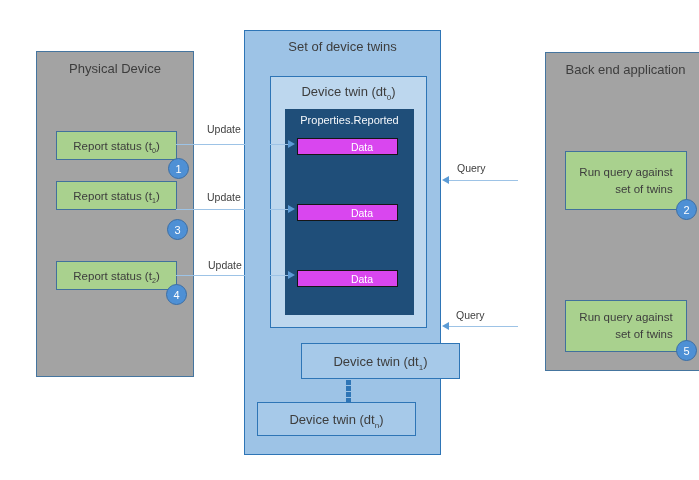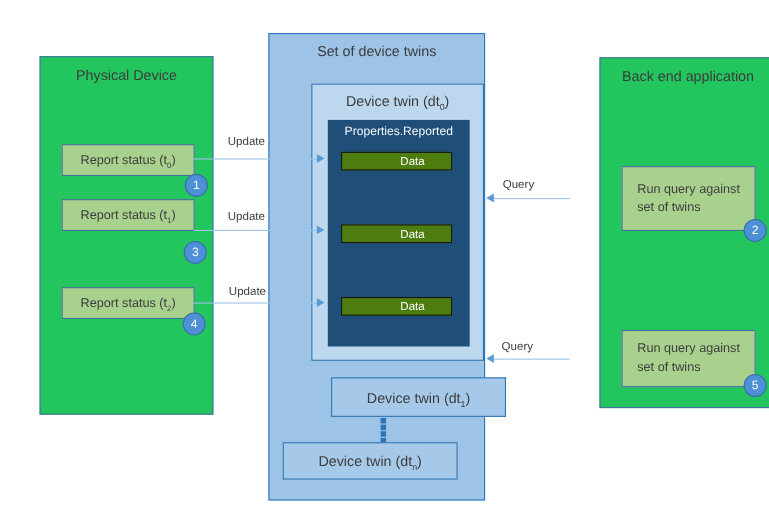--- a/index.html
+++ b/index.html
@@ -7,33 +7,33 @@
   .canvas {
     position: relative; width: 699px; height: 480px; background:#ffffff;
     font-family: "Liberation Sans", "DejaVu Sans", sans-serif; color:#404040;
     overflow: hidden;
   }
   .abs { position: absolute; }
   .grp-title { position:absolute; left:0; right:0; text-align:center; font-size:13px; color:#3d3d3d; }
   sub.sb { font-size: 0.62em; line-height:0; }
 
   
-  .green-outer { background:#22c55e; border:1px solid #45759f; }
+  .green-outer { background:#a3a3a3; border:1px solid #45759f; }
   
   .green-box { background:#a9d18e; border:1.5px solid #41719c; display:flex; align-items:center; justify-content:center;
-               font-size:11.5px; color:#3d3d3d; text-align:left; }
+               font-size:11.5px; color:#3d3d3d; text-align:right; }
   .green-box .two-line { line-height:1.45; }
 
   
   .set-box  { background:#9dc3e6; border:1.5px solid #2e75b6; }
   .twin0-box{ background:#bdd7ee; border:1px solid #2e75b6; }
   .props-box{ background:#1f4e79; }
   .twin-row { background:#a6c9e9; border:1px solid #2e75b6; display:flex; align-items:center; justify-content:center;
               font-size:13px; color:#3d3d3d; }
-  .data-box { background:#4d7c0f; border:1px solid #161616; color:#ffffff; font-size:10.5px;
+  .data-box { background:#d946ef; border:1px solid #161616; color:#ffffff; font-size:10.5px;
               display:flex; align-items:center; justify-content:center;padding-left:29px; }
   .props-label { position:absolute; left:0; right:0; top:5px; text-align:center; color:#f5f8fb; font-size:11px; }
 
   
   .badge { position:absolute; width:21px; height:21px; border-radius:50%;
            background:#4e90d5; border:1.5px solid #3b6ea5; color:#ffffff;
            font-size:11px; display:flex; align-items:center; justify-content:center; z-index:5; }
 
   
   .h-line { position:absolute; height:1.2px; background:#9dc3e6; z-index:2; }
@@ -68,21 +68,21 @@
     </div>
 
     <div class="badge" style="left:131px; top:106px;">1</div>
     <div class="badge" style="left:130px; top:167px;">3</div>
     <div class="badge" style="left:129px; top:232px;">4</div>
   </div>
 
   <div class="abs set-box" style="left:244px; top:30px; width:197px; height:425px;">
     <div class="grp-title" style="top:8px;">Set of device twins</div>
 
-    <div class="abs twin0-box" style="left:25px; top:45px; width:157px; height:252px;margin-left:13px;">
+    <div class="abs twin0-box" style="left:25px; top:45px; width:157px; height:252px;">
       <div class="grp-title" style="top:7px;">
         <span>Device twin (dt</span><sub class="sb">0</sub><span>)</span>
       </div>
 
       <div class="abs props-box" style="left:14px; top:32px; width:129px; height:206px;text-decoration:underline;">
         <div class="props-label">Properties.Reported</div>
         <div class="abs data-box" style="left:12px; top:29px; width:101px; height:17px;">Data</div>
         <div class="abs data-box" style="left:12px; top:95px; width:101px; height:17px;">Data</div>
         <div class="abs data-box" style="left:12px; top:161px; width:101px; height:17px;">Data</div>
       </div>

